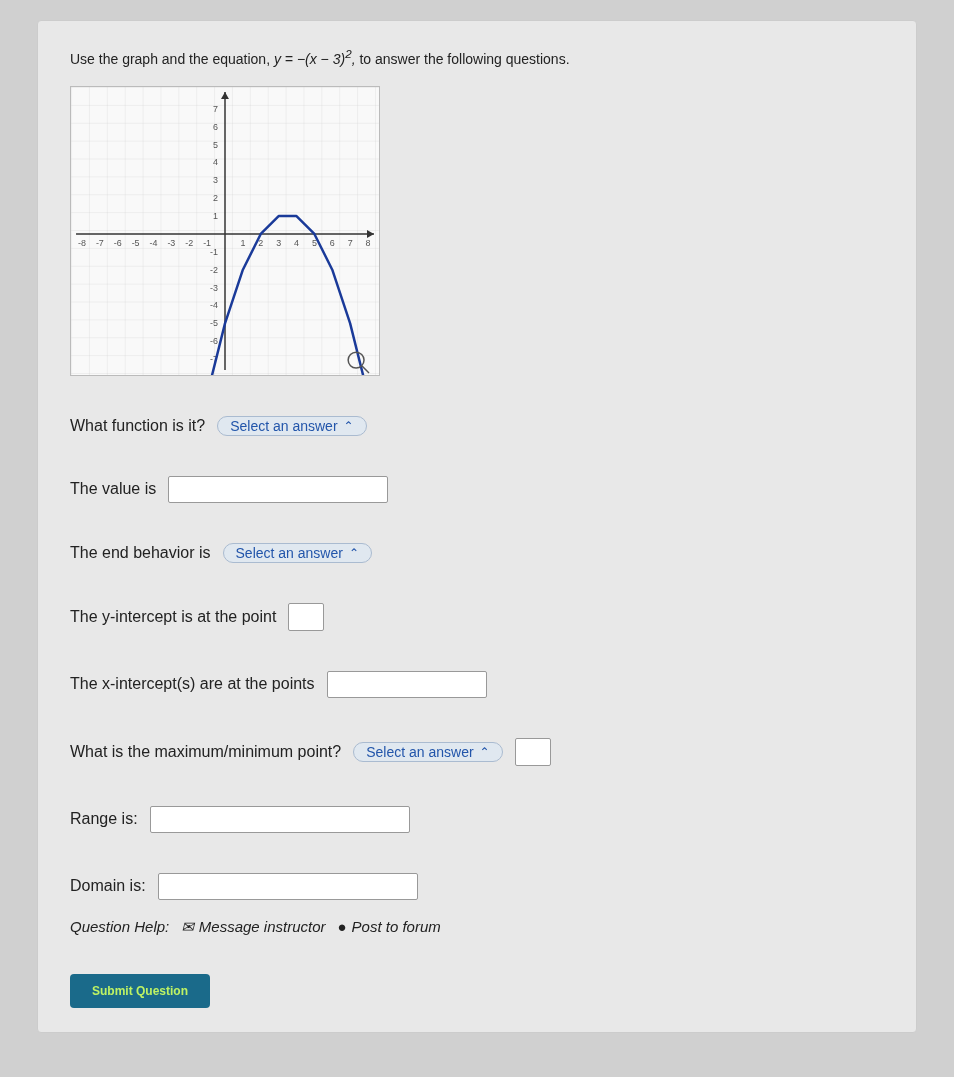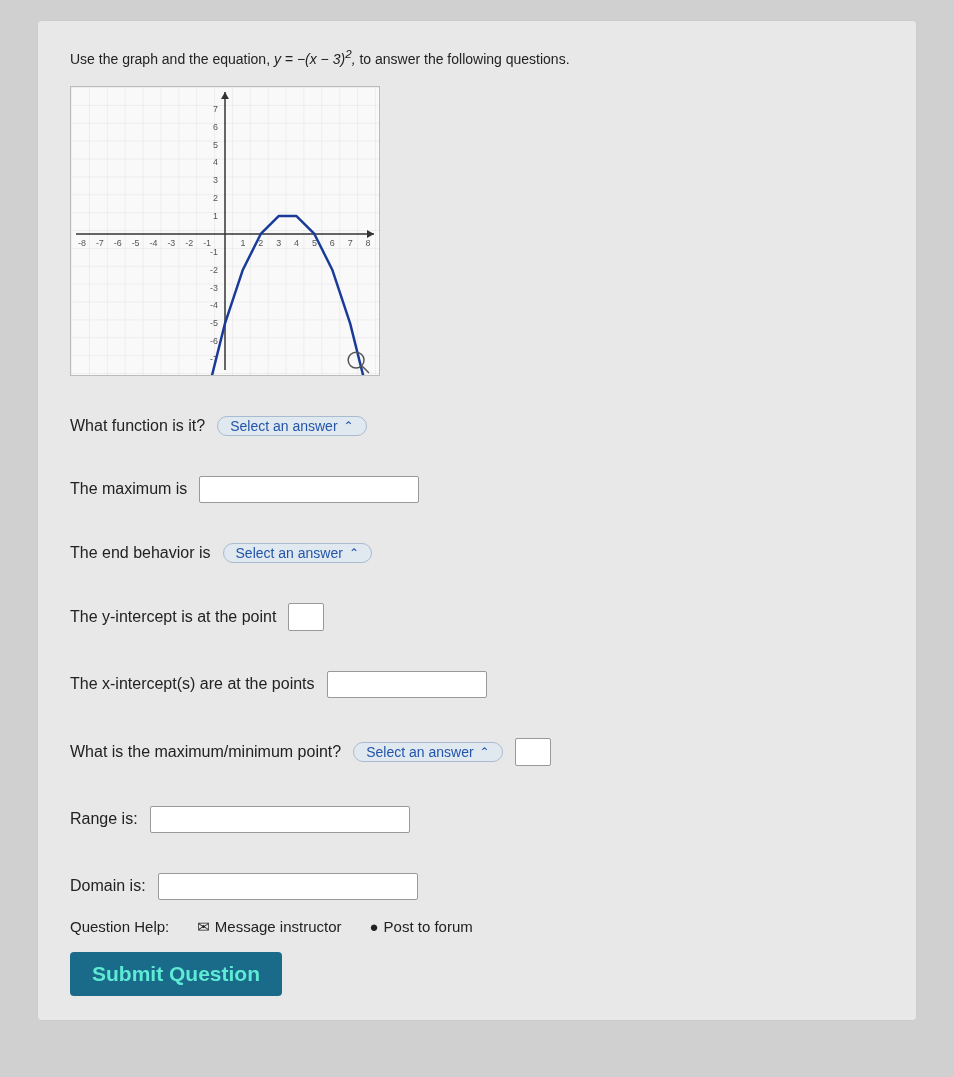--- a/index.html
+++ b/index.html
@@ -82,44 +82,46 @@
       width: 36px;
       height: 28px;
       text-align: center;
     }
     .text-input-domain {
       width: 260px;
     }
     .question-help {
       display: flex;
       align-items: center;
-      gap: 28px;
+      gap: 12px;
       font-size: 15px;
       margin-bottom: 16px;
       flex-wrap: wrap;
+      font-style: italic;
     }
     .question-help-item {
       display: flex;
       align-items: center;
       gap: 5px;
       cursor: pointer;
       color: #222;
     }
     .help-icon {
       font-size: 15px;
     }
     .submit-btn {
       background: #1a6a8a;
-      color: #5eead4;
+      color: #bef264;
       border: none;
       border-radius: 4px;
       padding: 10px 22px;
-      font-size: 21px;
+      font-size: 12px;
       cursor: pointer;
       font-weight: bold;
+      margin-top: 22px;
     }
     
     .grid-label {
       font-size: 9px;
       fill: #555;
     }
   </style>
 </head>
 <body>
 
@@ -211,21 +213,21 @@
   <div class="question-row">
     <span class="question-label">What function is it?</span>
     <button class="select-answer">
       <span>Select an answer</span>
       <span class="chevron">⌃</span>
     </button>
   </div>
 
   
   <div class="question-row">
-    <span class="question-label">The maximum is</span>
+    <span class="question-label">The value is</span>
     <input type="text" class="text-input text-input-wide" value="" style="">
   </div>
 
   
   <div class="question-row">
     <span class="question-label">The end behavior is</span>
     <button class="select-answer">
       <span>Select an answer</span>
       <span class="chevron">⌃</span>
     </button>

